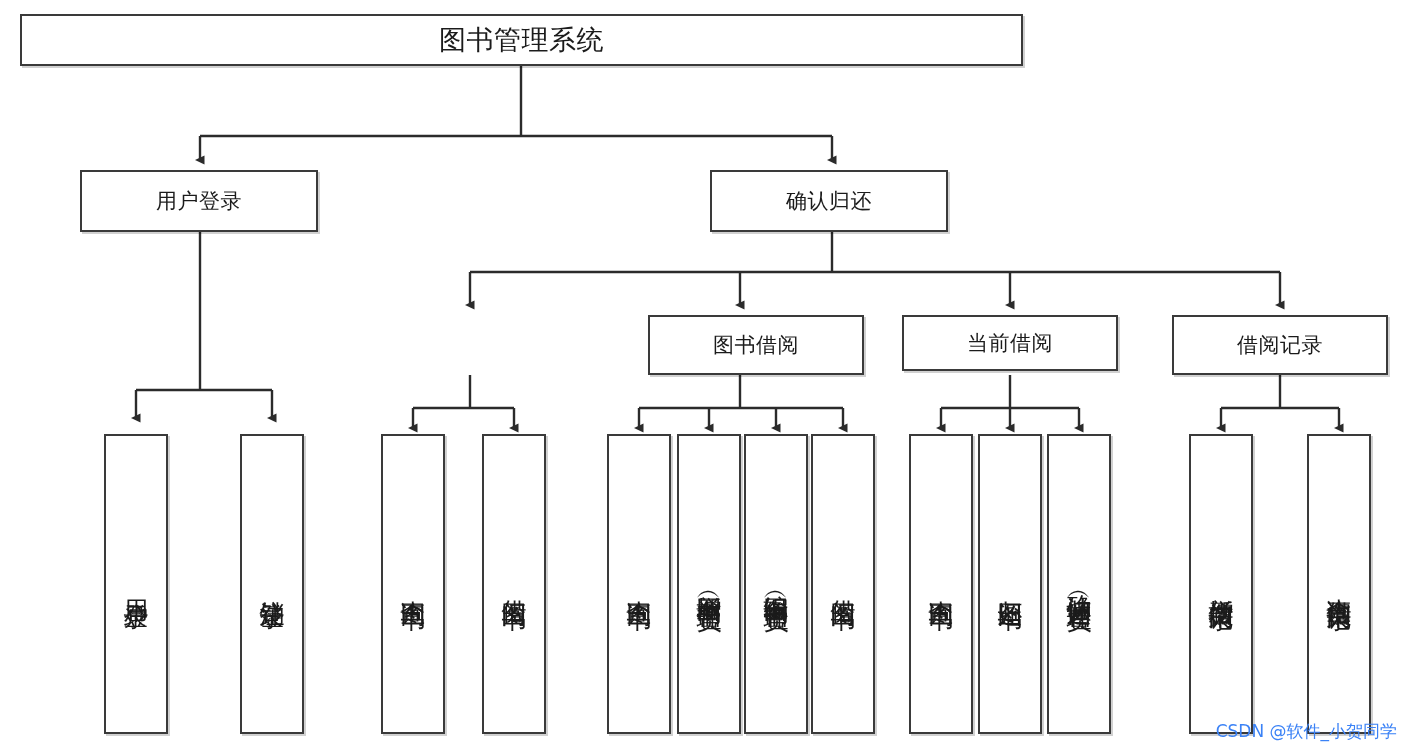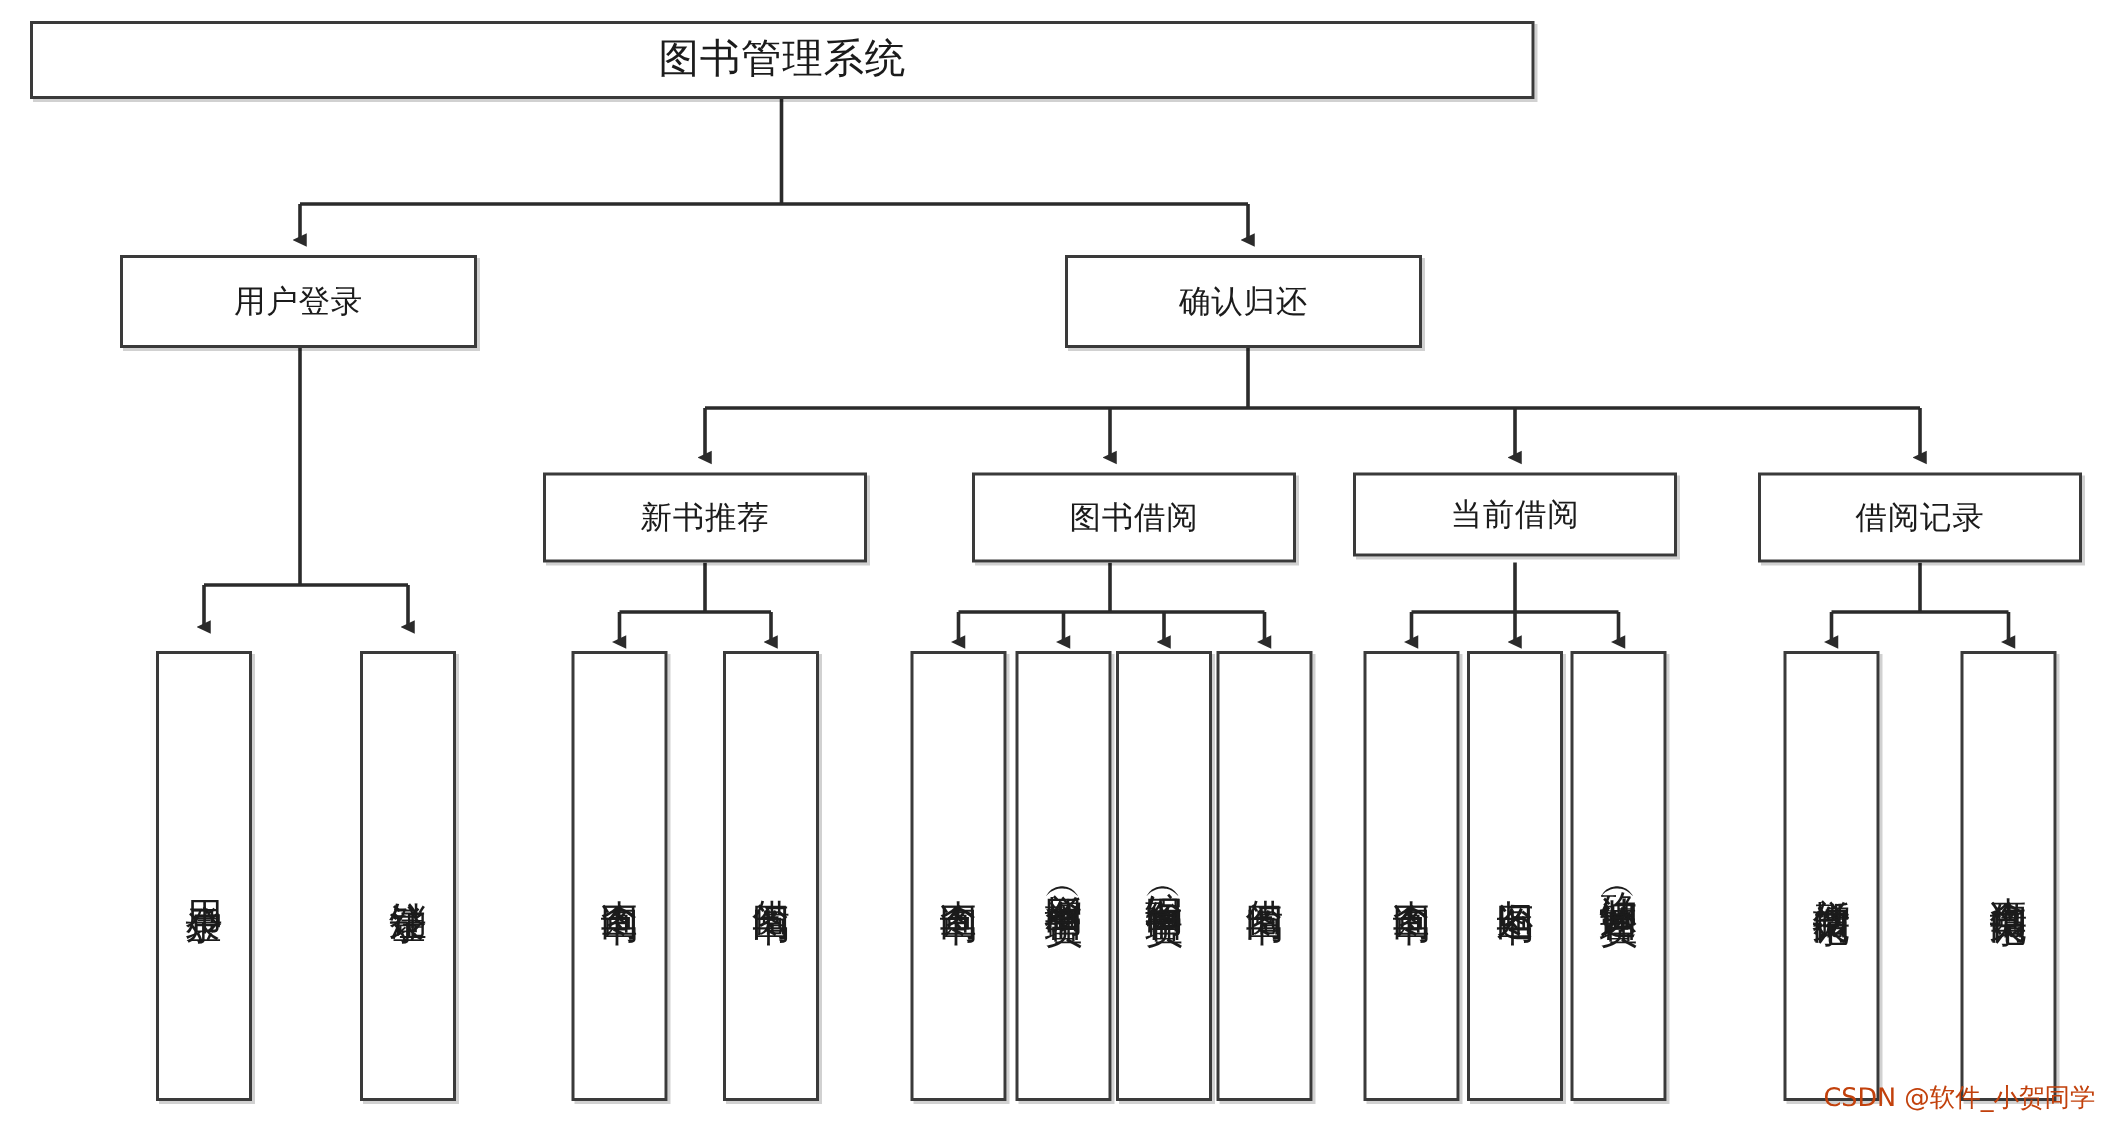--- a/index.html
+++ b/index.html
@@ -64,21 +64,21 @@
     font-size: 25px;
     line-height: 1.0;
     letter-spacing: 2px;
     white-space: nowrap;
   }
   .watermark {
     position: absolute;
     right: 8px;
     bottom: 4px;
     font-size: 17px;
-    color: #c2410c;
+    color: #3b82f6;
     white-space: nowrap;
     z-index: 5;
     font-family: "DejaVu Sans", "Liberation Sans", sans-serif;
   }
 </style>
 </head>
 <body>
 
 <div id="canvas">
 
@@ -136,23 +136,20 @@
     <span class="label">图书管理系统</span>
   </div>
 
   <div class="node horiz" style="left:80px; top:170px; width:238px; height:62px;">
     <span class="label">用户登录</span>
   </div>
   <div class="node horiz" style="left:710px; top:170px; width:238px; height:62px;">
     <span class="label">确认归还</span>
   </div>
 
-  <div class="node horiz" style="left:362px; top:315px; width:216px; height:60px;">
-    <span class="label">新书推荐</span>
-  </div>
   <div class="node horiz" style="left:632px; top:315px; width:216px; height:60px;margin-left:16px;">
     <span class="label">图书借阅</span>
   </div>
   <div class="node horiz" style="left:902px; top:315px; width:216px; height:56px;">
     <span class="label">当前借阅</span>
   </div>
   <div class="node horiz" style="left:1172px; top:315px; width:216px; height:60px;">
     <span class="label">借阅记录</span>
   </div>
 

